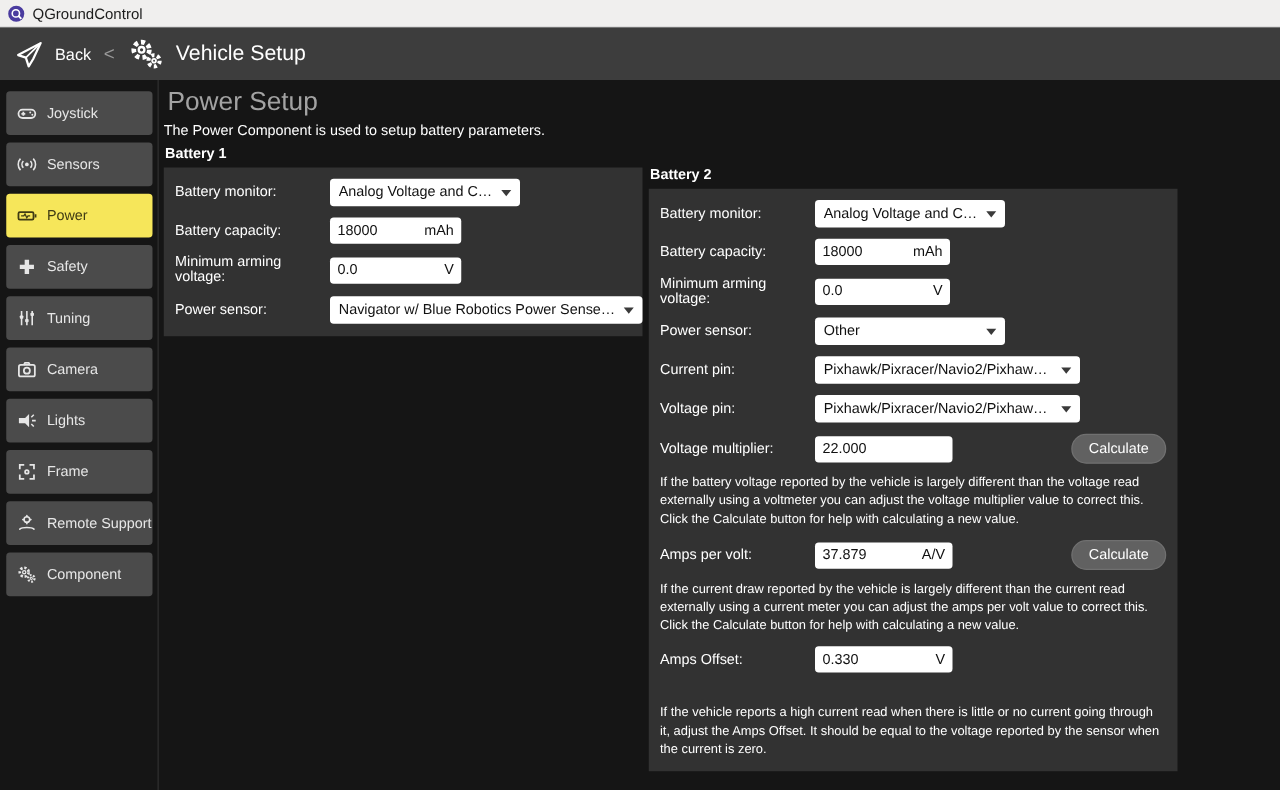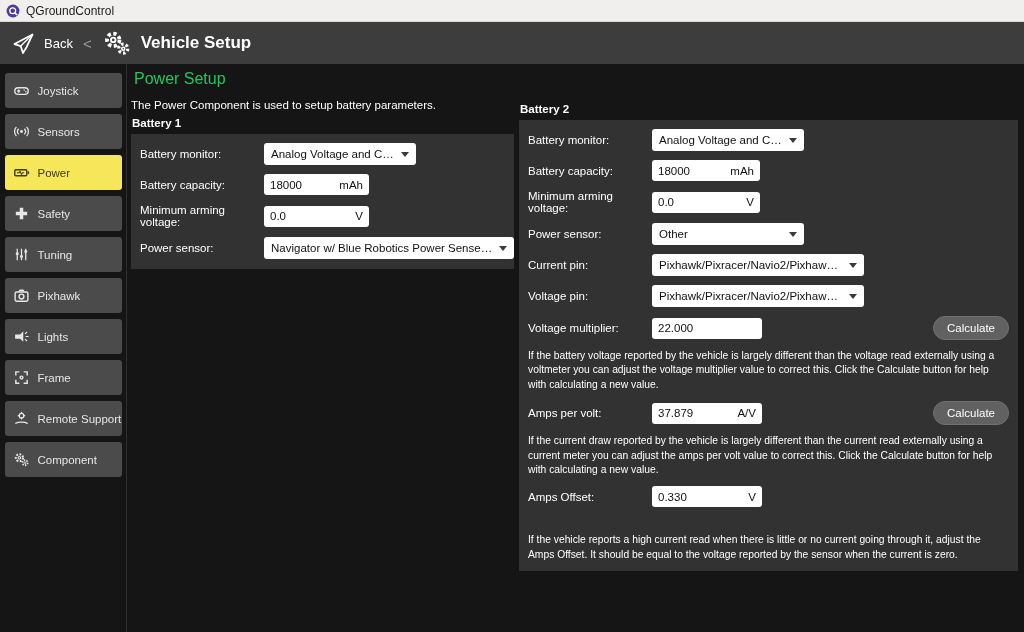--- a/index.html
+++ b/index.html
@@ -21,43 +21,43 @@
 
   
   .toolbar {
     position:absolute; top:22px; left:0; right:0; height:42px;
     background:#3d3d3d; display:flex; align-items:center; padding:0 10px;
   }
   .tb-plane { width:27px; height:27px; margin-right:7px; }
   .back-label { color:#fff; font-size:13px; cursor:pointer; }
   .sep { color:#9a9a9a; font-size:15px; margin:0 10px; }
   .tb-gears { width:30px; height:30px; margin-right:9px; }
-  .tb-title { color:#fff; font-size:17px; font-weight:700; }
+  .tb-title { color:#fff; font-size:17px; font-weight:400; }
 
   
   .sidebar {
     position:absolute; top:64px; left:0; bottom:0; width:127px;
     background:#151515; border-right:1px solid #2f2f2f; padding-top:9px;
   }
   .side-item {
     width:117px; height:35px; margin:0 auto 6px auto;
     background:#4b4b4b; border-radius:3px;
     display:flex; align-items:center; gap:8px; padding-left:8px;
     color:#e6e6e6; font-size:11.5px; cursor:pointer;
   }
   .side-item .ic { width:17px; height:17px; flex-shrink:0; }
   .side-item.active { background:#f6e65a; color:#3f3b14; }
 
   
   .content { position:absolute; top:64px; left:128px; right:0; bottom:0; background:#151515; }
-  .page-title { position:absolute; left:6px; top:6px; margin:0; font-size:16px; font-weight:500; color:#22c55e; }
+  .page-title { position:absolute; left:6px; top:6px; margin:0; font-size:21px; font-weight:500; color:#a3a3a3; }
   .page-sub { position:absolute; left:3px; top:35px; margin:0; font-size:11.5px; color:#fff; }
 
   .col1 { position:absolute; left:3px; top:53px; width:383px; }
-  .col2 { position:absolute; left:391px; top:39px; width:499px; }
+  .col2 { position:absolute; left:391px; top:70px; width:423px; }
   .panel-heading { font-size:11.5px; font-weight:bold; color:#fff; margin:0 0 5px 1px; }
   .panel { background:#323232; padding:9px; }
 
   .row { display:flex; align-items:center; margin-bottom:9px; }
   .row.last { margin-bottom:1px; }
   .row-label { width:124px; flex-shrink:0; color:#fff; font-size:11.5px; }
 
   .dropdown {
     background:#fff; border-radius:3px; height:22px;
     display:flex; align-items:center; justify-content:space-between;
@@ -239,21 +239,21 @@
   <div class="side-item">
     <svg class="ic">
         <use href="#i-sliders"></use>
       </svg>
     <span>Tuning</span>
   </div>
   <div class="side-item">
     <svg class="ic">
         <use href="#i-camera"></use>
       </svg>
-    <span>Pixhawk</span>
+    <span>Camera</span>
   </div>
   <div class="side-item">
     <svg class="ic">
         <use href="#i-flashlight"></use>
       </svg>
     <span>Lights</span>
   </div>
   <div class="side-item">
     <svg class="ic">
         <use href="#i-frame"></use>

